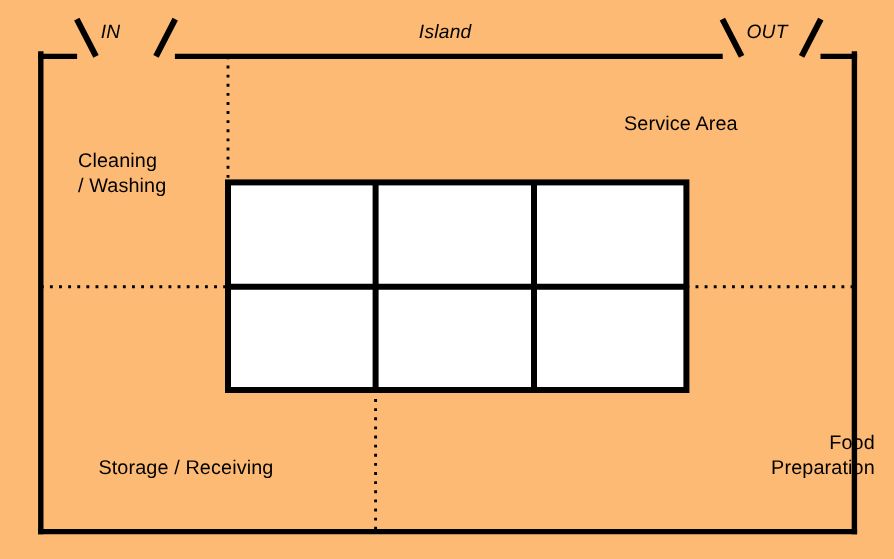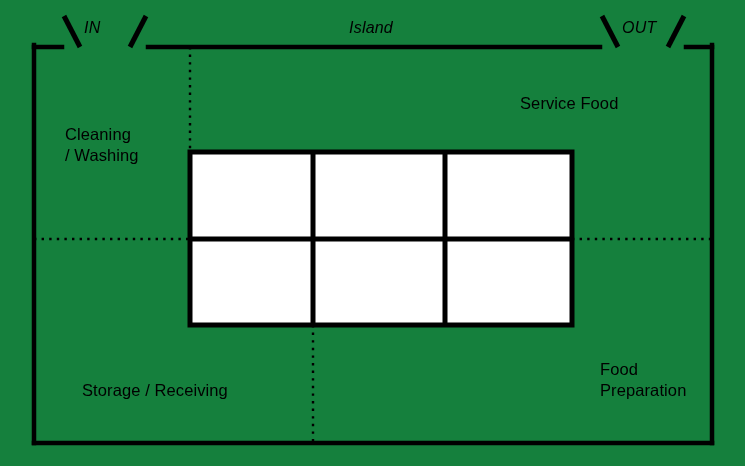--- a/index.html
+++ b/index.html
@@ -9,21 +9,21 @@
     background: #ffffff;
   }
   body {
     font-family: "Liberation Sans", sans-serif;
     color: #000000;
   }
   #diagram-root {
     position: relative;
     width: 745px;
     height: 466px;
-    background: #15803d;
+    background: #fdba74;
     overflow: hidden;
   }
   #floorplan-svg {
     position: absolute;
     left: 0;
     top: 0;
     width: 745px;
     height: 466px;
     display: block;
   }
@@ -49,21 +49,21 @@
 
   
   #label-in        { left: 84px;  top: 19px; }
   #label-island    { left: 306px; top: 19px; width: 130px; text-align: center; }
   #label-out       { left: 622px; top: 19px; }
 
   #label-cleaning  { left: 65px;  top: 124px; }
   #label-service   { left: 520px; top: 93px; }
   #label-meal      { left: 320px; top: 198px; width: 126px; text-align: center; }
   #label-storage   { left: 82px;  top: 380px; }
-  #label-food      { left: 600px; top: 359px; width: 104px; text-align: left; }
+  #label-food      { left: 625px; top: 359px; width: 104px; text-align: right; }
 </style>
 </head>
 <body>
 
 <div id="diagram-root">
 
   <svg id="floorplan-svg" viewBox="0 0 745 466">
 
     <g>
 
@@ -112,21 +112,21 @@
 
   <div class="door-label" id="label-in">IN</div>
 
   <div class="door-label" id="label-island">Island</div>
 
   <div class="door-label" id="label-out">OUT</div>
 
   <div class="zone-label align-left" id="label-cleaning">Cleaning
 / Washing</div>
 
-  <div class="zone-label align-left" id="label-service">Service Food</div>
+  <div class="zone-label align-left" id="label-service">Service Area</div>
 
 
   <div class="zone-label align-left" id="label-storage">Storage / Receiving</div>
 
   <div class="zone-label align-center" id="label-food">Food
 Preparation</div>
 
 </div>
 
 </body></html>

